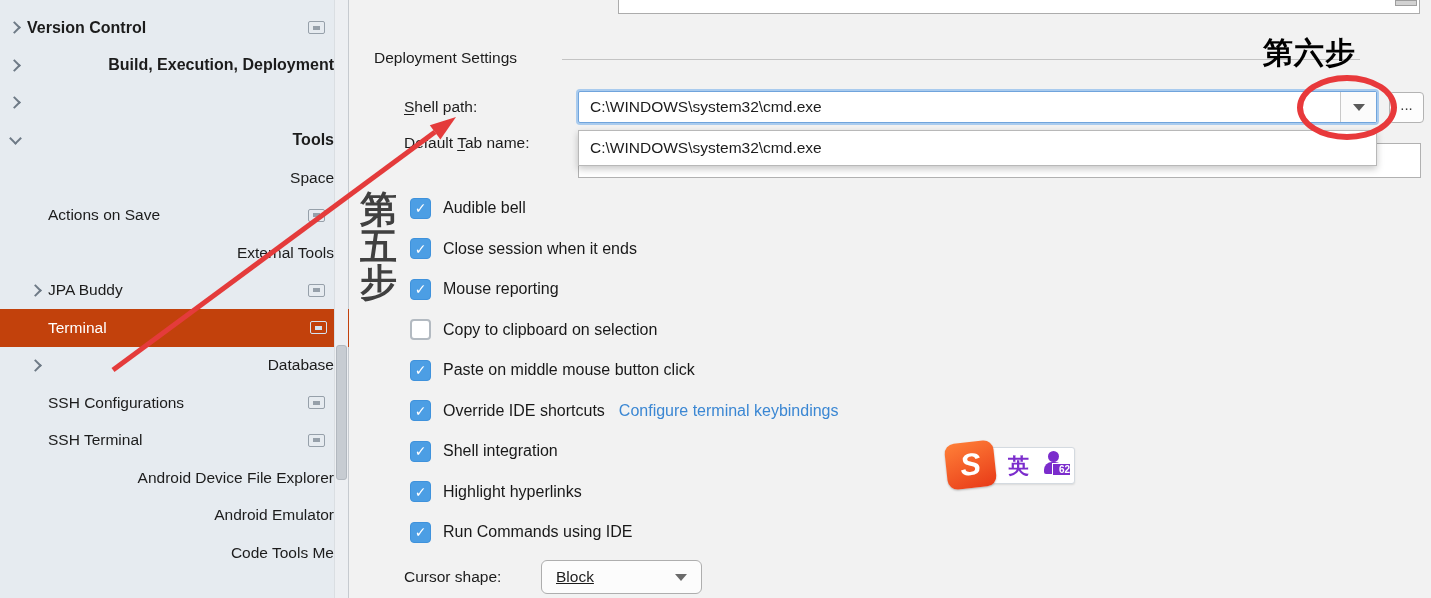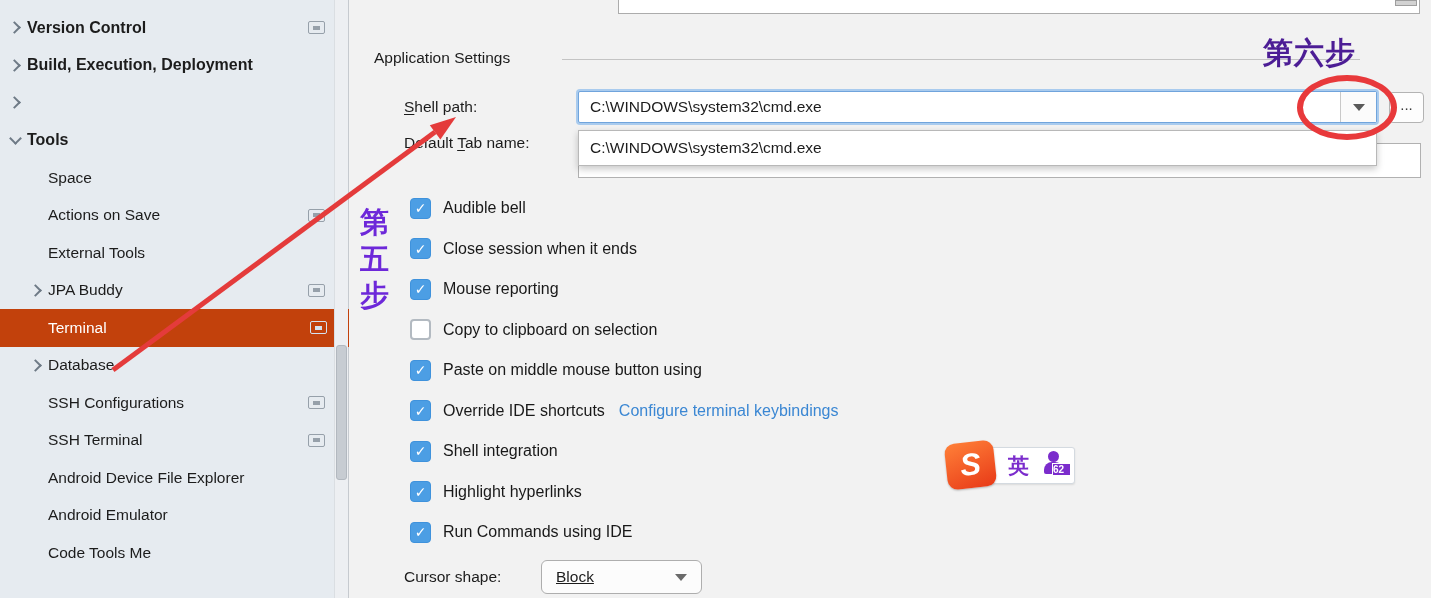--- a/index.html
+++ b/index.html
@@ -5,21 +5,21 @@
   html,body{margin:0;padding:0;}
   body{
     width:1431px;height:598px;position:relative;overflow:hidden;
     background:#F2F2F2;
     font-family:"Liberation Sans","DejaVu Sans",sans-serif;
     color:#1c1c1c;
   }
   
   .sidebar{position:absolute;left:0;top:0;width:349px;height:598px;background:#E6EBF0;border-right:1px solid #C6CACF;box-sizing:border-box;}
   .tree{position:absolute;left:0;top:9px;width:334px;}
-  .tree-row{height:37.5px;display:flex;align-items:center;box-sizing:border-box;cursor:default;}
+  .tree-row{height:37.5px;display:flex;align-items:center;box-sizing:border-box;cursor:default;justify-content:space-between;}
   .tree-row.lvl0{padding-left:7px;font-weight:bold;font-size:16px;}
   .tree-row.lvl1{padding-left:28px;font-size:15.5px;}
   .tree-row.selected{background:#c2410c;color:#FFFFFF;width:349px;}
   .chevbox{width:17px;height:16px;display:flex;align-items:center;justify-content:center;flex:0 0 17px;}
   .chev{width:7px;height:7px;border:solid #6E7A86;border-width:0 2px 2px 0;transform:rotate(-45deg);margin-left:-3px;}
   .chev.down{transform:rotate(45deg);margin-top:-3px;margin-left:0;}
   .tree-label{margin-left:3px;white-space:nowrap;}
   .page-ico{margin-left:auto;margin-right:9px;width:15px;height:11px;border:1px solid #96A0AA;border-radius:2px;display:flex;align-items:center;justify-content:center;flex:0 0 15px;}
   .page-ico i{display:block;width:7px;height:4px;background:#96A0AA;}
   .selected .page-ico{border-color:#D5E2F1;margin-right:22px;}
@@ -52,32 +52,32 @@
   .chk.on{background:#4C9EE4;border:1px solid #3F92DC;color:#fff;font-size:14px;font-weight:bold;}
   .chk.off{background:#FFFFFF;border:2px solid #B3BAC1;}
   .chk-label{margin-left:12px;font-size:16px;color:#191919;white-space:nowrap;}
   .chk-link{margin-left:14px;font-size:16px;color:#3B87D3;white-space:nowrap;cursor:pointer;}
   
   .cursor-label{left:404px;top:568px;}
   .cursor-dd{left:541px;top:560px;width:161px;height:34px;background:#FCFCFC;border:1px solid #AEAEAE;border-radius:6px;box-sizing:border-box;z-index:4;}
   .cursor-dd .val{position:absolute;left:14px;top:0;line-height:32px;font-size:15.5px;text-decoration:underline;}
   .cursor-dd .tri-down{position:absolute;right:14px;top:13px;border-top-color:#6A6A6A;}
   
-  .step6{left:1263px;top:33px;font-size:30px;font-weight:bold;color:#4c1d95;z-index:45;letter-spacing:1px;}
-  .step5{left:360px;top:204px;width:34px;font-size:29px;font-weight:bold;color:#6d28d9;line-height:36.5px;word-break:break-all;z-index:45;}
+  .step6{left:1263px;top:33px;font-size:30px;font-weight:bold;color:#000000;z-index:45;letter-spacing:1px;}
+  .step5{left:360px;top:192px;width:34px;font-size:37px;font-weight:bold;color:#404040;line-height:36.5px;word-break:break-all;z-index:45;}
   .red-ellipse{left:1297px;top:75px;width:100px;height:65px;border:6px solid #E8393B;border-radius:50%;box-sizing:border-box;z-index:44;}
   .arrow-svg{left:0;top:0;z-index:46;pointer-events:none;}
   
   .ime-pill{left:976px;top:447px;width:99px;height:37px;background:#FFFFFF;border:1px solid #D4DAE0;border-radius:3px;box-shadow:0 1px 2px rgba(0,0,0,0.10);box-sizing:border-box;z-index:31;}
   .ime-s{left:946px;top:442px;width:49px;height:46px;background:linear-gradient(160deg,#FF8038,#E83A18);border-radius:10px;transform:rotate(-6deg);z-index:32;display:flex;align-items:center;justify-content:center;color:#fff;font-size:31px;font-weight:bold;font-style:italic;box-shadow:0 1px 2px rgba(0,0,0,0.25);}
   .ime-mode{left:1008px;top:452px;font-size:21px;font-weight:bold;color:#7B2CCC;z-index:33;}
   .ime-user{left:1044px;top:451px;width:28px;height:28px;z-index:33;}
   .ime-user .head{position:absolute;left:4px;top:0;width:11px;height:11px;border-radius:50%;background:#7B2CCC;}
   .ime-user .bod{position:absolute;left:0;top:11px;width:19px;height:12px;border-radius:8px 8px 2px 2px;background:#7B2CCC;}
-  .ime-user .badge{position:absolute;left:8px;top:12px;min-width:19px;height:13px;background:#7B2CCC;border:1px solid #FFFFFF;color:#fff;font-size:10px;font-weight:bold;line-height:12px;text-align:left;box-sizing:border-box;}
+  .ime-user .badge{position:absolute;left:8px;top:12px;min-width:19px;height:13px;background:#7B2CCC;border:1px solid #FFFFFF;color:#fff;font-size:10px;font-weight:bold;line-height:12px;text-align:right;box-sizing:border-box;}
 </style>
 </head>
 <body>
 
 <div class="sidebar">
   <div class="tree" id="tree">
       <div class="tree-row lvl0">
         <span class="chevbox">
           <i class="chev"></i>
         </span>
@@ -168,21 +168,21 @@
       </div>
     </div>
   <div class="sb-track"></div>
   <div class="sb-thumb"></div>
 </div>
 
 <div class="abs top-field">
   <div class="knob"></div>
 </div>
 
-<div class="abs group-title">Application Settings</div>
+<div class="abs group-title">Deployment Settings</div>
 <div class="abs group-line"></div>
 
 <div class="abs fld-label shell-label"><span class="mnemo">S</span><span>hell path:</span></div>
 
 <div class="abs combo">
   <div class="val">C:\WINDOWS\system32\cmd.exe</div>
   <div class="dd">
     <div class="tri-down"></div>
   </div>
 </div>
@@ -211,21 +211,21 @@
     <div class="chk-row" style="top: 268.5px;">
       <span class="chk on">✓</span>
       <span class="chk-label">Mouse reporting</span>
     </div>
     <div class="chk-row" style="top: 309px;">
       <span class="chk off"></span>
       <span class="chk-label">Copy to clipboard on selection</span>
     </div>
     <div class="chk-row" style="top: 349.5px;">
       <span class="chk on">✓</span>
-      <span class="chk-label">Paste on middle mouse button using</span>
+      <span class="chk-label">Paste on middle mouse button click</span>
     </div>
     <div class="chk-row" style="top: 390px;">
       <span class="chk on">✓</span>
       <span class="chk-label">Override IDE shortcuts</span>
       <span class="chk-link">Configure terminal keybindings</span>
     </div>
     <div class="chk-row" style="top: 430.5px;">
       <span class="chk on">✓</span>
       <span class="chk-label">Shell integration</span>
     </div>

